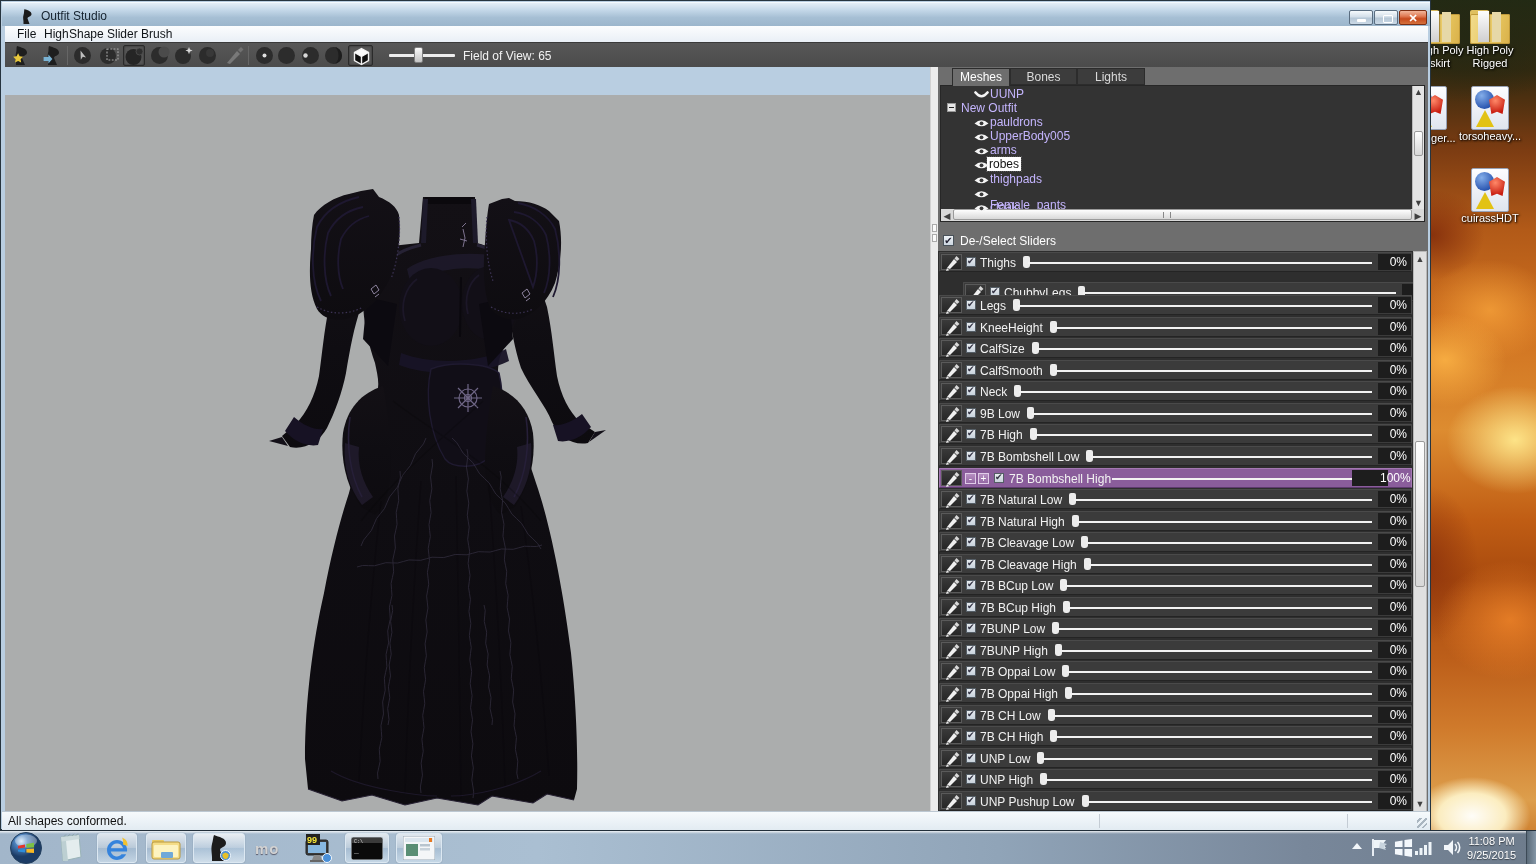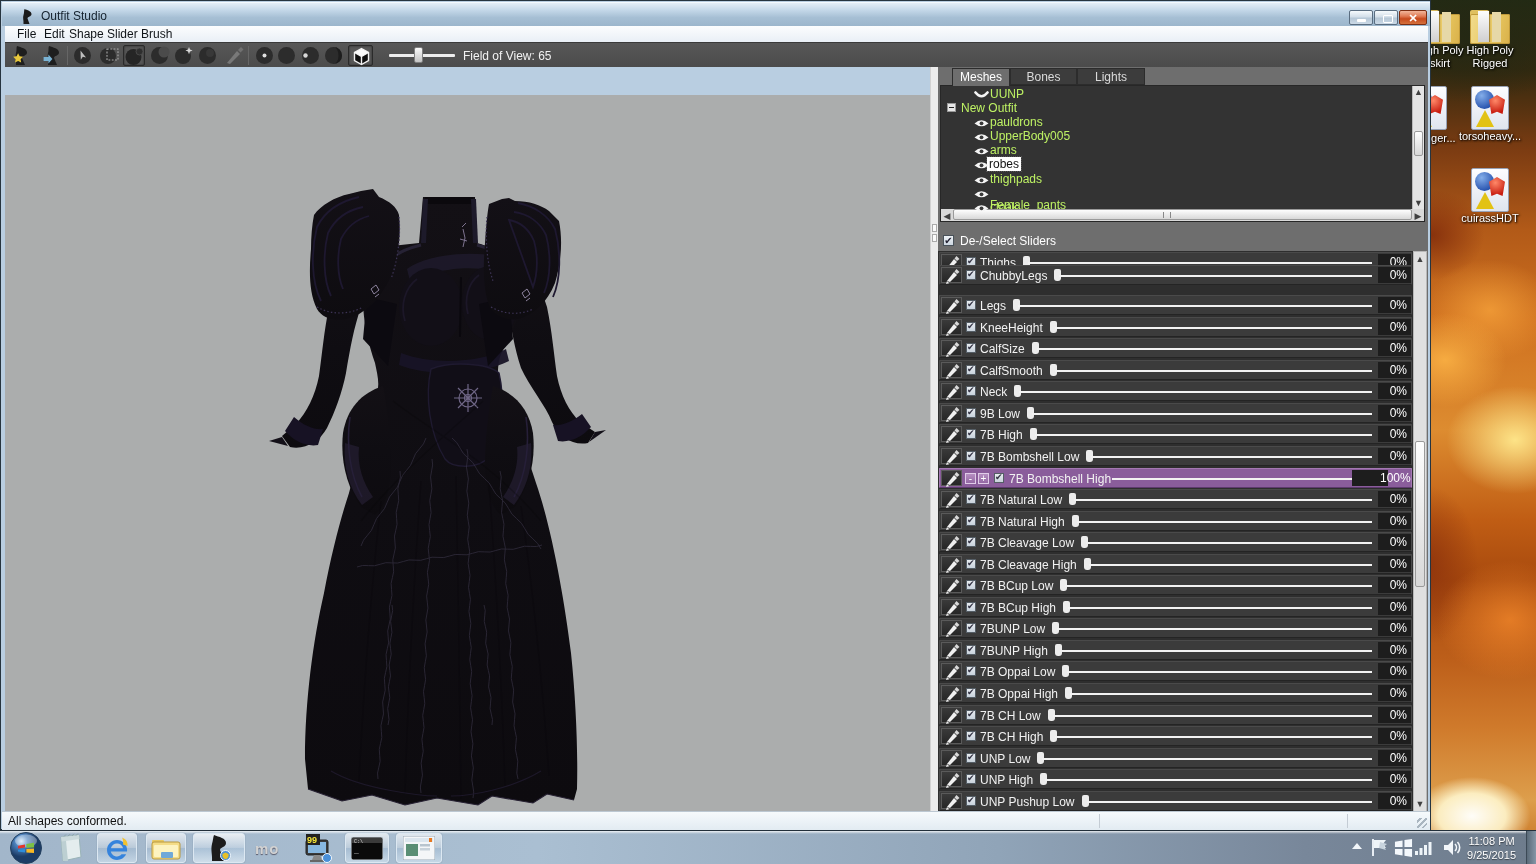--- a/index.html
+++ b/index.html
@@ -50,21 +50,21 @@
 #brushbtn{left:7px;top:5px;width:97px;height:21px;font-size:11.5px;background:linear-gradient(180deg,#fcfcfc,#e0e0e0);border:1px solid #8a8a8a;border-radius:3px;color:#1a1a1a;text-align:center;line-height:18px;white-space:nowrap;}
 #bsline{left:112px;top:15px;width:1308px;height:1px;background:#dadada;}
 #viewport{left:4px;top:94px;width:925px;height:717px;background:#abadad;}
 #vsash{left:929px;top:66px;width:8px;height:745px;background:#ececec;border-left:1px solid #d2d2d2;}
 #rpanel{left:937px;top:66px;width:490px;height:745px;background:#6e6e6e;}
 .tab{position:absolute;top:1px;height:17px;font-size:12px;text-align:center;line-height:16px;border:1px solid #2c2c2c;}
 #tab1{left:14px;width:58px;color:#fff;background:#6e6e6e;z-index:2;border-bottom:none;height:18px;}
 #tab2{left:72px;width:67px;color:#dadada;background:#3c3c3c;}
 #tab3{left:139px;width:68px;color:#dadada;background:#3c3c3c;}
 #treewrap{left:2px;top:18px;width:485px;height:137px;background:#333333;border:1px solid #272727;}
-.trow{position:absolute;color:#bef264;font-size:12px;white-space:nowrap;}
+.trow{position:absolute;color:#c4b5fd;font-size:12px;white-space:nowrap;}
 #treevsb{position:absolute;right:0px;top:0px;width:12px;height:123px;background:#e4e4e4;border-left:1px solid #bbb;}
 #treehsb{position:absolute;left:0px;top:123px;width:483px;height:12px;background:#d9d9d9;}
 .sbthumb{position:absolute;background:linear-gradient(180deg,#fdfdfd,#d8d8d8);border:1px solid #9a9a9a;border-radius:2px;}
 .arr{position:absolute;color:#404040;line-height:10px;text-align:center;font-size:9px;}
 #selhdr{left:0px;top:164px;width:478px;height:20px;background:#6e6e6e;color:#fff;font-size:12px;}
 #sliderarea{left:0px;top:184px;width:476px;height:561px;background:#2e2e2e;overflow:hidden;}
 .srow{position:absolute;left:1px;width:473px;height:20px;background:#3b3b3b;border:1px solid #4a4a4a;border-bottom-color:#242424;border-radius:1px;}
 .srow .pencil{position:absolute;left:1px;top:1px;width:21px;height:16px;background:linear-gradient(180deg,#3a3a3a,#262626);border:1px solid #5a5a5a;}
 .srow .cb{position:absolute;left:26px;top:4px;width:10px;height:10px;background:linear-gradient(180deg,#e8ecf0,#c8d2dc);border:1px solid #555e66;}
 .srow .cb:after{content:"\2714";position:absolute;left:0px;top:-2px;font-size:9px;color:#334;}
@@ -128,21 +128,21 @@
     <svg class="abs" id="title-ico" viewBox="0 0 12 15">
         <path d="M2.5,0 C5,1.2 9.5,2 9.5,5 C9.5,7.8 5.5,7.5 5.5,9.5 L7.5,15 L1.5,15 C1.8,11 0.5,9 1.5,6 C2.3,4 1.8,2 2.5,0 Z" fill="#1b1b1b"></path>
       </svg>
     <div class="abs" id="title-txt">Outfit Studio</div>
     <div class="capbtn" id="btn-min"></div>
     <div class="capbtn" id="btn-max"></div>
     <div class="capbtn" id="btn-close"></div>
   </div>
   <div class="abs" id="menubar">
     <span style="left:12px;">File</span>
-    <span style="left:39px;">Edit</span>
+    <span style="left:39px;">High</span>
     <span style="left:64px;">Shape</span>
     <span style="left:102px;">Slider</span>
     <span style="left:136px;">Brush</span>
   </div>
   <div class="abs" id="toolbar">
     <svg class="tbi" style="left:7px;" viewBox="0 0 22 21">
         <path d="M5,1 C9,2.5 15,3.5 15,7.5 C15,11 10,10.5 10,13 L13,20 L4,20 C4.5,15 3,12 4,8 C5,5 4,3 5,1 Z" fill="#1e1e1e"></path>
         <path d="M6,12 l1.8,3.6 4,.6 -2.9,2.8 .7,4 -3.6,-1.9 -3.6,1.9 .7,-4 -2.9,-2.8 4,-.6 Z" fill="#e8c83c" transform="translate(1,-2) scale(.85)"></path>
       </svg>
     <svg class="tbi" style="left:37px;" viewBox="0 0 22 21">
@@ -366,21 +366,21 @@
               <path d="M5,13 L12,4 L15,7 L8,14 Z" fill="#f0f0f0"></path>
               <path d="M12.5,3.5 l2,-2.5 3,3 -2.5,2 Z" fill="#d8d8d8"></path>
               <path d="M5,13 l-1,3 3.2,-.8 Z" fill="#e8e8e8"></path>
             </svg></div>
           <div class="cb"></div>
           <div class="lbl">Thighs</div>
           <div class="thumb" style="left: 83px;"></div>
           <div class="track" style="left: 88px; width: 344px;"></div>
           <div class="val">0%</div>
         </div>
-        <div class="srow" style="top:14px;">
+        <div class="srow" style="top:31px;margin-left:24px;">
           <div class="pencil"><svg width="21" height="16" viewBox="0 0 21 16">
               <path d="M5,13 L12,4 L15,7 L8,14 Z" fill="#f0f0f0"></path>
               <path d="M12.5,3.5 l2,-2.5 3,3 -2.5,2 Z" fill="#d8d8d8"></path>
               <path d="M5,13 l-1,3 3.2,-.8 Z" fill="#e8e8e8"></path>
             </svg></div>
           <div class="cb"></div>
           <div class="lbl">ChubbyLegs</div>
           <div class="thumb" style="left: 114px;"></div>
           <div class="track" style="left: 119px; width: 313px;"></div>
           <div class="val">0%</div>

